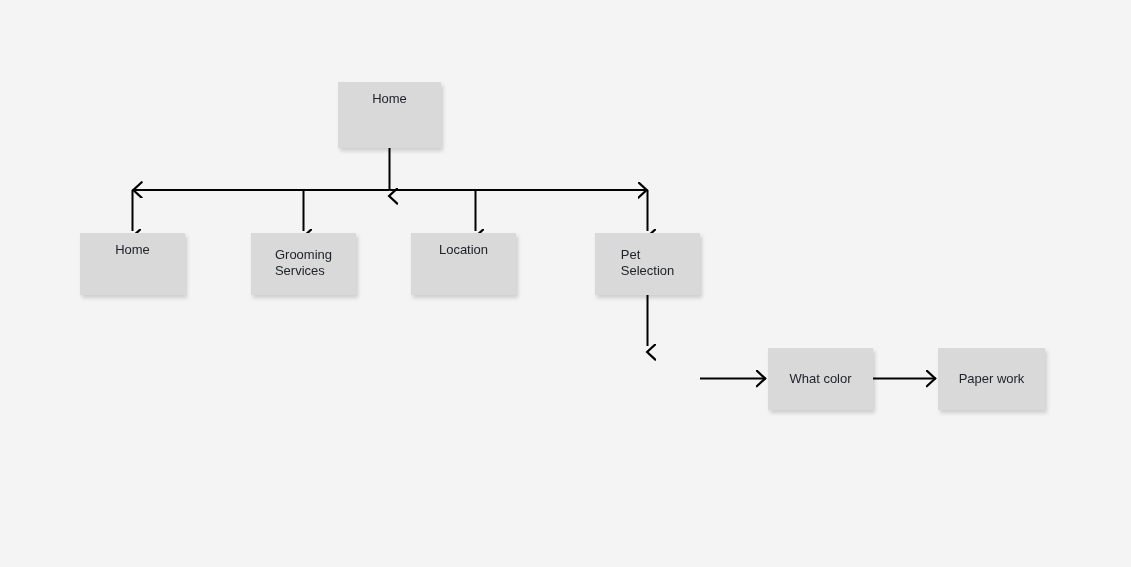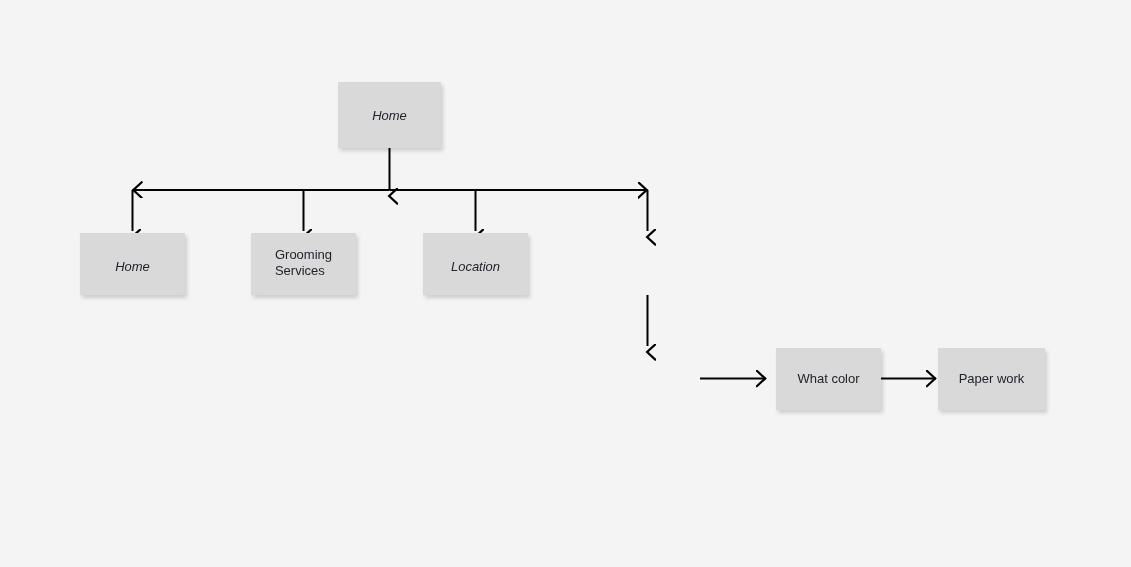--- a/index.html
+++ b/index.html
@@ -39,22 +39,21 @@
     line-height: 16px;
     white-space: pre-line;
     text-align: left;
     font-family: "Liberation Sans", sans-serif;
   }
   
   .node.label-top {
     align-items: flex-start;
   }
   .node.label-top .node-label {
-    padding-top: 26px;
-    font-style: italic;
+    padding-top: 9px;
   }
   .node.label-upper {
     align-items: flex-start;
   }
   .node.label-upper .node-label {
     padding-top: 14px;
   }
   .node.label-middle {
     align-items: center;
   }
@@ -99,27 +98,31 @@
 
   <div class="node label-top" style="left:80px; top:233px; width:105px; height:62px;">
     <span class="node-label">Home</span>
   </div>
 
   <div class="node label-upper" style="left:251px; top:233px; width:105px; height:62px;">
     <span class="node-label">Grooming
 Services</span>
   </div>
 
-  <div class="node label-top" style="left:423px; top:233px; width:105px; height:62px;">
+  <div class="node label-top" style="left:411px; top:233px; width:105px; height:62px;">
     <span class="node-label">Location</span>
   </div>
 
+  <div class="node label-upper" style="left:595px; top:233px; width:105px; height:62px;">
+    <span class="node-label">Pet
+Selection</span>
+  </div>
 
 
-  <div class="node label-middle" style="left:768px; top:348px; width:105px; height:62px;margin-left:8px;">
+  <div class="node label-middle" style="left:768px; top:348px; width:105px; height:62px;">
     <span class="node-label">What color</span>
   </div>
 
   <div class="node label-middle" style="left:938px; top:348px; width:107px; height:62px;justify-content:center;">
     <span class="node-label">Paper work</span>
   </div>
 
 </div>
 
 </body></html>

